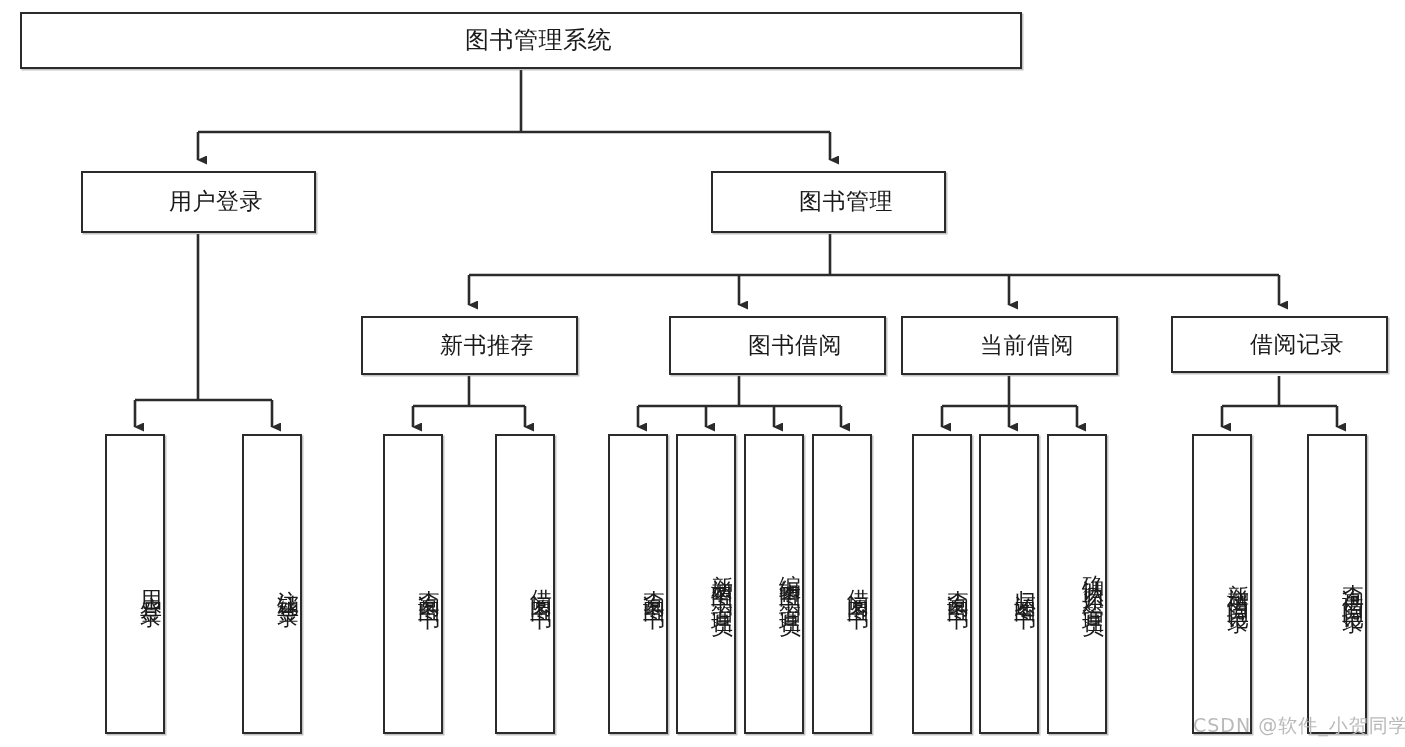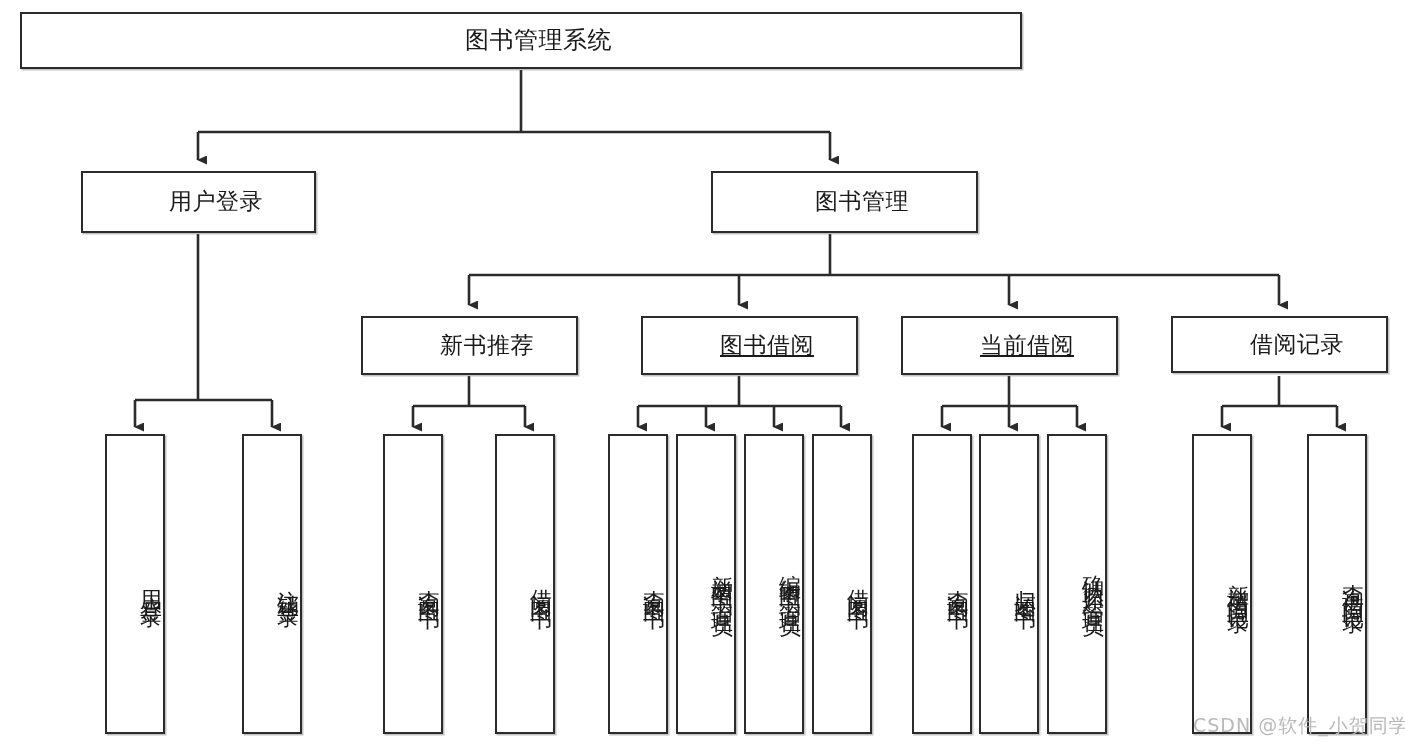--- a/index.html
+++ b/index.html
@@ -121,25 +121,25 @@
       <path d="M1279,376 L1279,406"></path>
       <path d="M1222,406 L1337,406"></path>
       <path d="M1222,406 L1222,427" marker-end="url(#arrow)"></path>
       <path d="M1337,406 L1337,427" marker-end="url(#arrow)"></path>
     </g>
   </svg>
 
   <div class="node h root" style="left:20px; top:12px; width:1002px; height:57px;">图书管理系统</div>
 
   <div class="node h" style="left:81px; top:171px; width:235px; height:62px;">用户登录</div>
-  <div class="node h" style="left:711px; top:171px; width:267px; height:62px;">图书管理</div>
+  <div class="node h" style="left:711px; top:171px; width:235px; height:62px;">图书管理</div>
 
   <div class="node h" style="left:361px; top:316px; width:217px; height:59px;font-family:Liberation Serif, serif;">新书推荐</div>
-  <div class="node h" style="left:641px; top:316px; width:217px; height:59px;text-decoration:underline;">图书借阅</div>
-  <div class="node h" style="left:901px; top:316px; width:217px; height:59px;text-decoration:underline;">当前借阅</div>
+  <div class="node h" style="left:669px; top:316px; width:217px; height:59px;">图书借阅</div>
+  <div class="node h" style="left:901px; top:316px; width:217px; height:59px;">当前借阅</div>
   <div class="node h" style="left:1171px; top:316px; width:217px; height:57px;">借阅记录</div>
 
   <div class="node v" style="left:105px; top:434px; width:60px; height:300px;">
     <span class="vtext">用户登录</span>
   </div>
   <div class="node v" style="left:242px; top:434px; width:60px; height:300px;">
     <span class="vtext">注销登录</span>
   </div>
 
   <div class="node v" style="left:383px; top:434px; width:60px; height:300px;">

